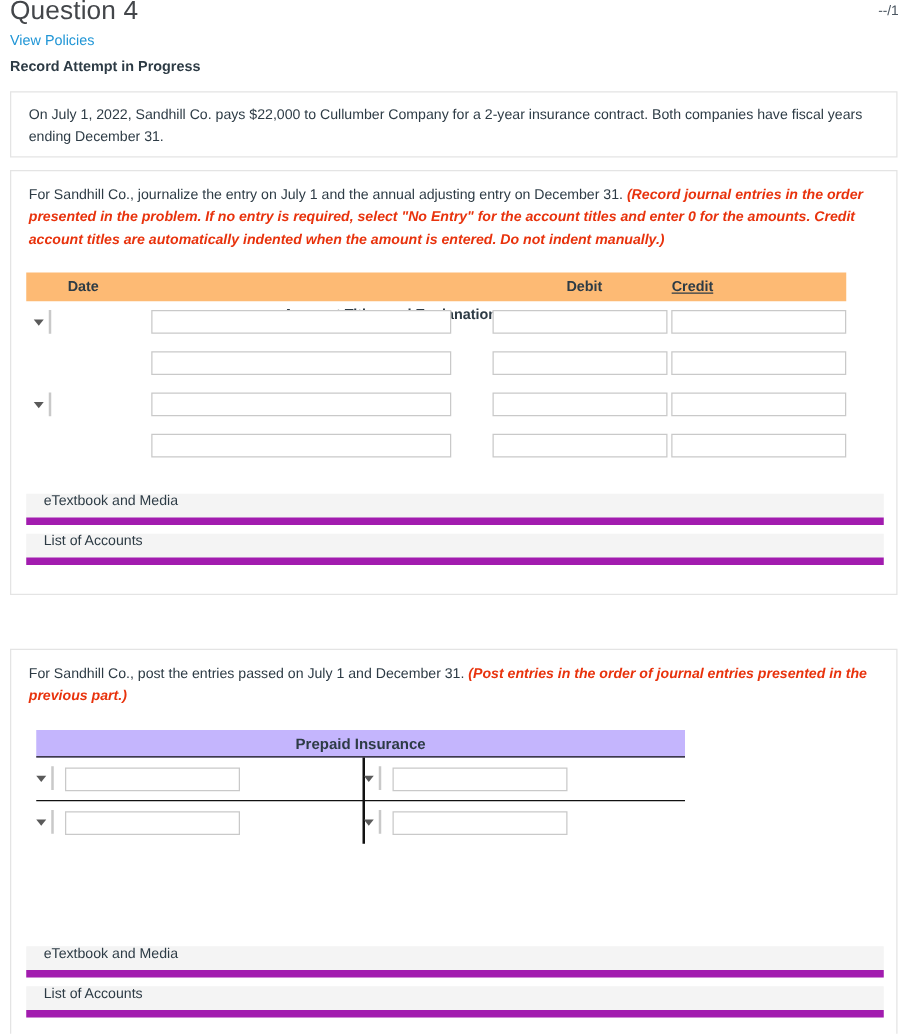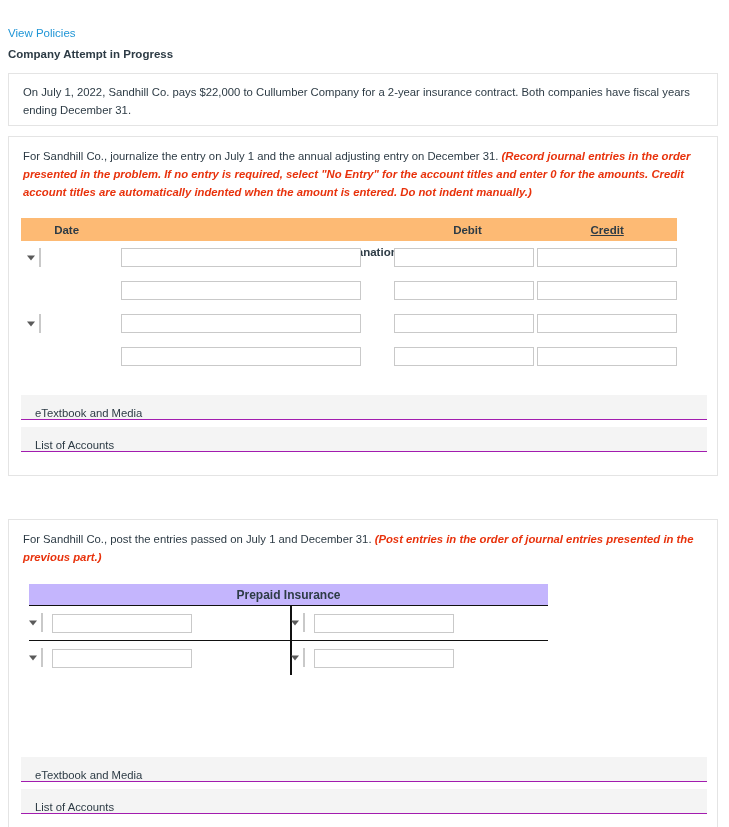--- a/index.html
+++ b/index.html
@@ -105,21 +105,21 @@
     background: #fdba74;
     height: 23px;
     align-items: center;
     font-size: 11.5px;
     font-weight: bold;
     color: #2d3b45;
   }
   .jh-date    { width: 98px; text-align: center; }
   .jh-account { width: 298px; text-align: right; padding-left: 8px; margin-top: 44px; }
   .jh-debit   { width: 150px; text-align: center; }
-  .jh-credit  { width: 150px; text-align: center; text-decoration: underline; }
+  .jh-credit  { width: 150px; text-align: left; text-decoration: underline; }
 
   .jrow {
     display: flex;
     align-items: center;
     height: 33px;
   }
   .cell { display: flex; align-items: center; }
   .c-date    { width: 98px; padding-left: 18px; box-sizing: border-box; }
   .c-account { width: 298px; padding-left: 8px; box-sizing: border-box; }
   .c-debit   { width: 150px; padding-left: 3px; box-sizing: border-box; }
@@ -163,23 +163,23 @@
     pointer-events: none;
   }
 
   
   .bar {
     position: absolute;
     left: 12px;
     width: 686px;
     height: 25px;
     background: #f4f4f4;
-    border-bottom: 1px solid #a21caf;
-    display: flex;
-    align-items: flex-end;
+    border-bottom: 6px solid #a21caf;
+    display: flex;
+    align-items: flex-start;
     box-sizing: border-box;
     padding-left: 14px;
     font-size: 11.3px;
     color: #2d3b45;
     cursor: pointer;
   }
 
   
   .taccount {
     position: absolute;
@@ -230,22 +230,26 @@
     position: absolute;
     width: 1.6px;
     background: #111111;
   }
 </style>
 </head>
 <body>
 
 <div class="page">
 
+  <div class="q-header">
+    <div class="q-title">Question 4</div>
+    <div class="q-score">--/1</div>
+  </div>
   <a class="view-policies">View Policies</a>
-  <div class="attempt-status">Company Attempt in Progress</div>
+  <div class="attempt-status">Record Attempt in Progress</div>
 
   <div class="card" id="card-problem">
     <div class="card-text">On July 1, 2022, Sandhill Co. pays $22,000 to Cullumber Company for a 2-year insurance contract. Both companies have fiscal years ending December 31.</div>
   </div>
 
   <div class="card" id="card-journal">
 
     <div class="card-text instr">
       <span>For Sandhill Co., journalize the entry on July 1 and the annual adjusting entry on December 31. </span><span class="red-italic">(Record journal entries in the order presented in the problem. If no entry is required, select "No Entry" for the account titles and enter 0 for the amounts. Credit account titles are automatically indented when the amount is entered. Do not indent manually.)</span>
     </div>

